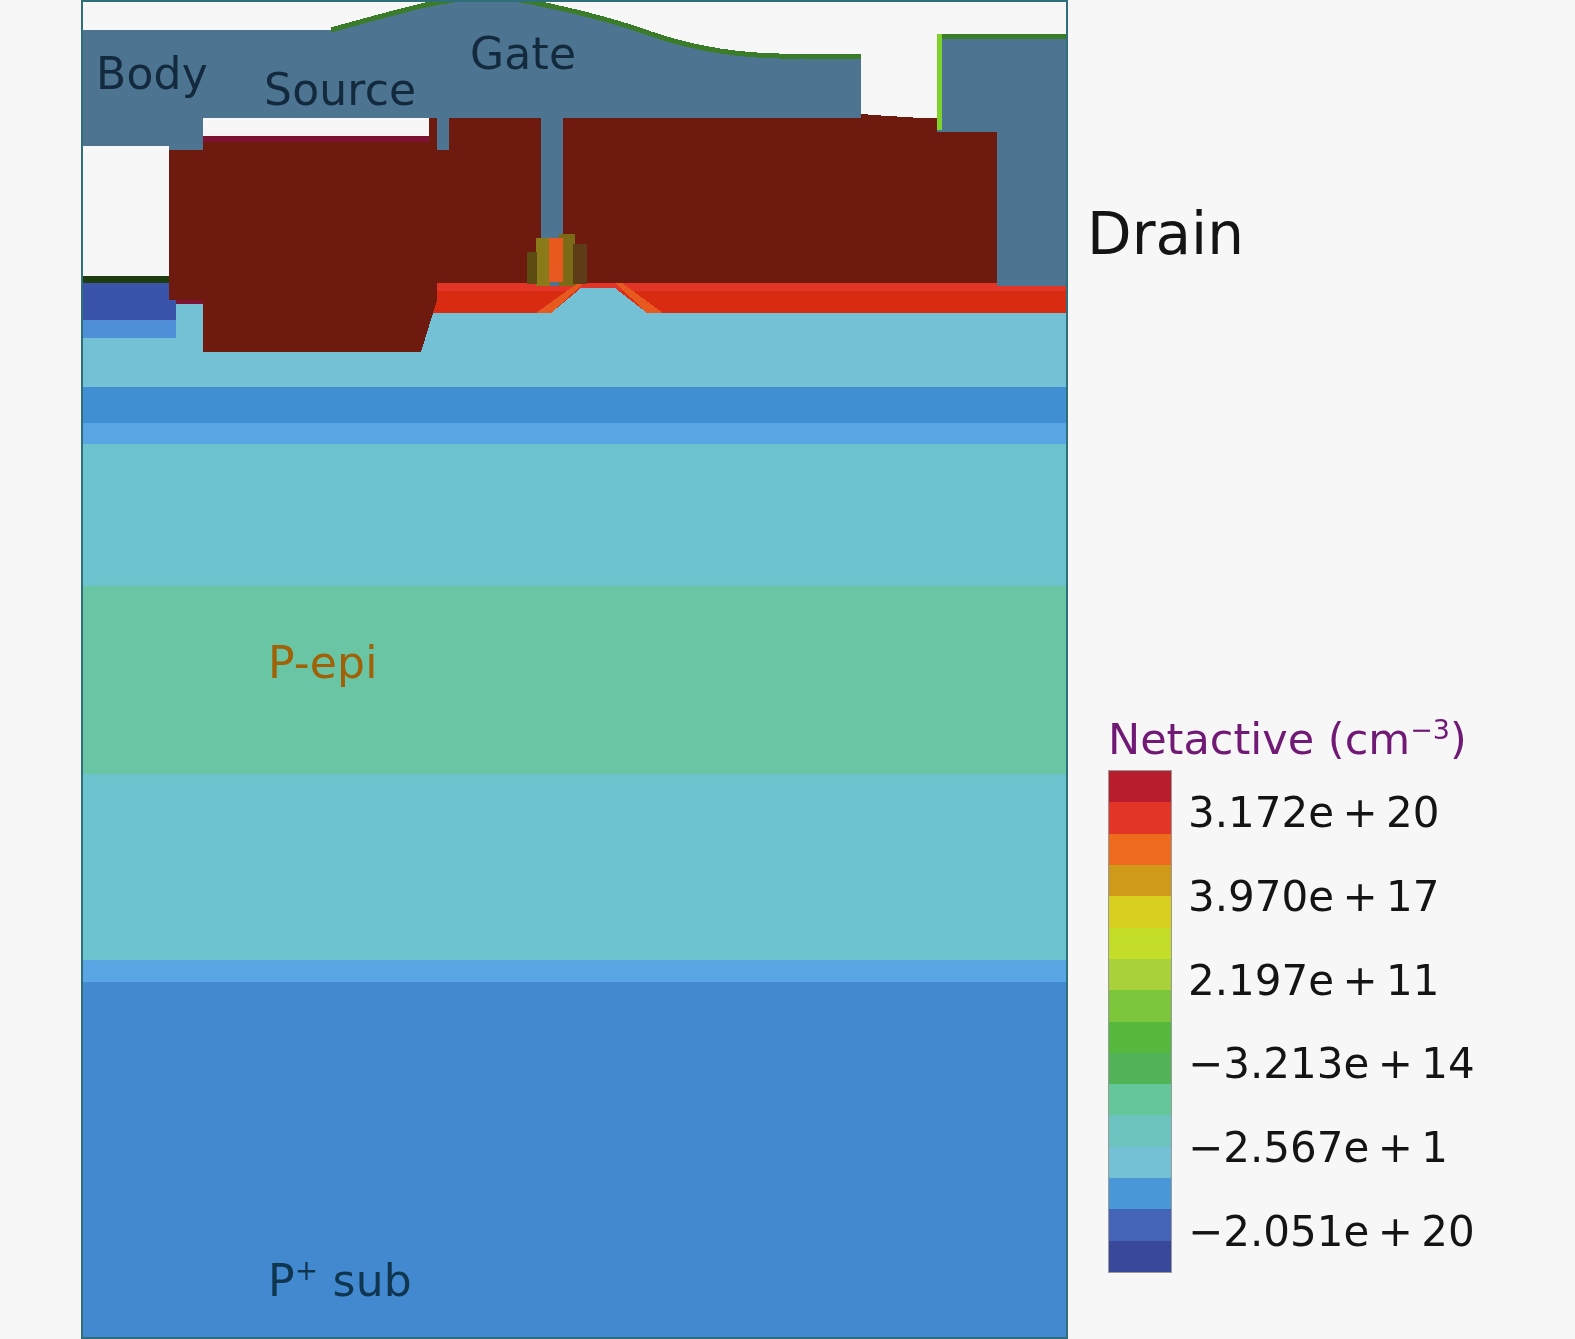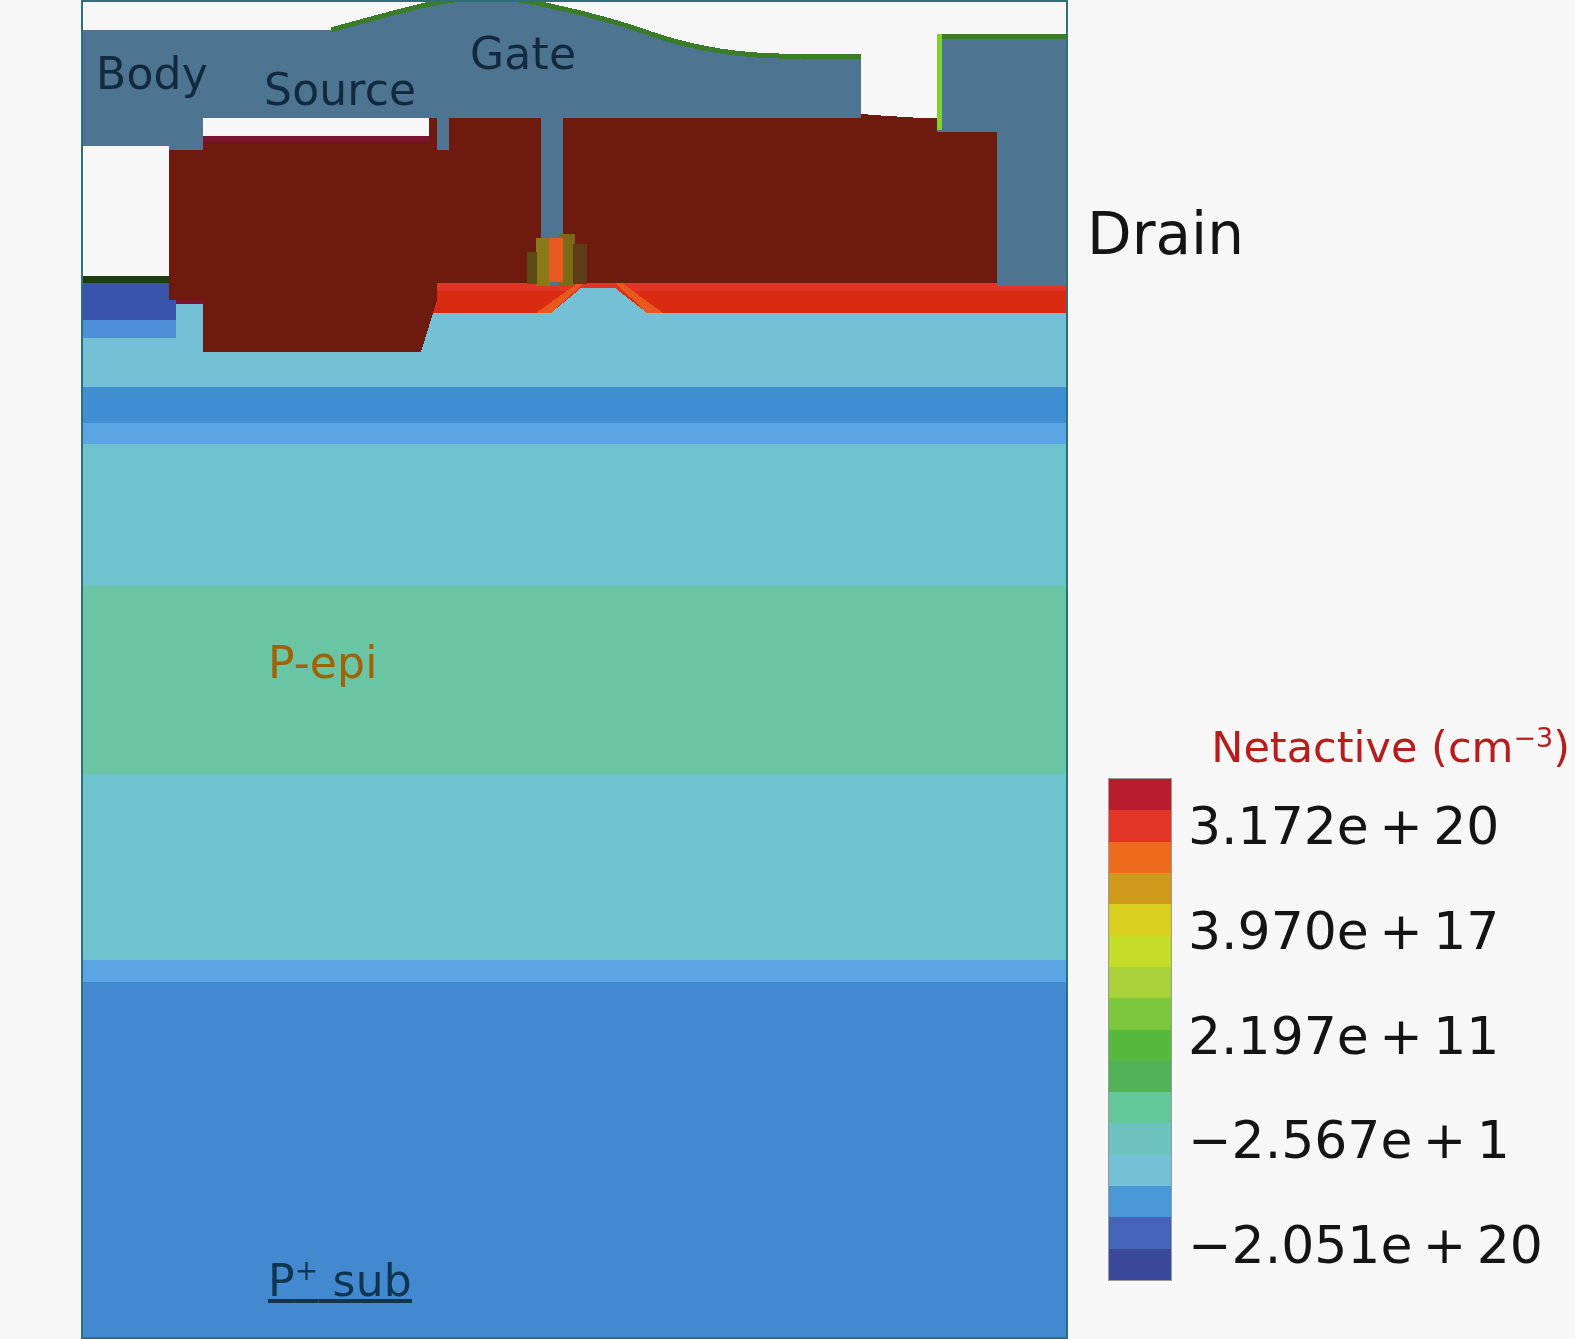--- a/index.html
+++ b/index.html
@@ -26,53 +26,52 @@
     font-size:44px;
     color:#13293d;
     white-space:nowrap;
     letter-spacing:.2px;
     pointer-events:none;
   }
   #label-body   {left:96px; top:48px;}
   #label-source {left:264px;top:64px;}
   #label-gate   {left:470px;top:28px;text-align:center;}
   #label-pepi   {left:268px;top:637px;color:#a16207;}
-  #label-psub   {left:268px;top:1255px;color:#10354f;text-decoration:underline;}
+  #label-psub   {left:268px;top:1255px;color:#10354f;}
   #label-psub sup{font-size:28px;vertical-align:super;line-height:0;}
 
   
   #label-drain{
     position:absolute;left:1087px;top:200px;
     font-size:58px;color:#141414;white-space:nowrap;
   }
 
   
   .legend{
     position:absolute;left:1100px;top:712px;width:470px;
   }
   .legend-title{
-    font-size:43px;color:#b91c1c;white-space:nowrap;
-    margin:10px 0 6px 8px;
-    text-align:right;
+    font-size:43px;color:#701a75;white-space:nowrap;
+    margin:2px 0 6px 8px;
   }
   .legend-title sup{font-size:27px;vertical-align:super;line-height:0;}
   .legend-body{position:relative;display:flex;align-items:flex-start;}
   .colorbar{
     width:62px;height:501px;margin-left:8px;
     border:1px solid #9a9a9a;
     display:flex;flex-direction:column;flex:0 0 auto;
   }
   .colorbar div{flex:1 1 0;}
   .legend-labels{
     margin-left:16px;height:501px;
     display:flex;flex-direction:column;justify-content:space-between;
     padding:22px 0 8px 0;box-sizing:border-box;
   }
   .legend-labels span{
-    font-size:52px;color:#141414;white-space:nowrap;line-height:1;
+    font-size:42px;color:#141414;white-space:nowrap;line-height:1;
     height:52px;display:block;
   }
 </style>
 </head>
 <body>
 
 <div id="root">
 
   <div class="device-frame">
     <svg width="987" height="1339" viewBox="0 0 987 1339" xmlns="http://www.w3.org/2000/svg" shape-rendering="crispEdges">
@@ -167,19 +166,20 @@
           <div style="background: rgb(109, 195, 192);"></div>
           <div style="background: rgb(116, 193, 214);"></div>
           <div style="background: rgb(74, 151, 216);"></div>
           <div style="background: rgb(68, 100, 184);"></div>
           <div style="background: rgb(57, 72, 154);"></div>
         </div>
       <div class="legend-labels" id="legend-labels">
           <span>3.172e + 20</span>
           <span>3.970e + 17</span>
           <span>2.197e + 11</span>
+          <span>−3.213e + 14</span>
           <span>−2.567e + 1</span>
           <span>−2.051e + 20</span>
         </div>
     </div>
   </div>
 
 </div>
 
 </body></html>

